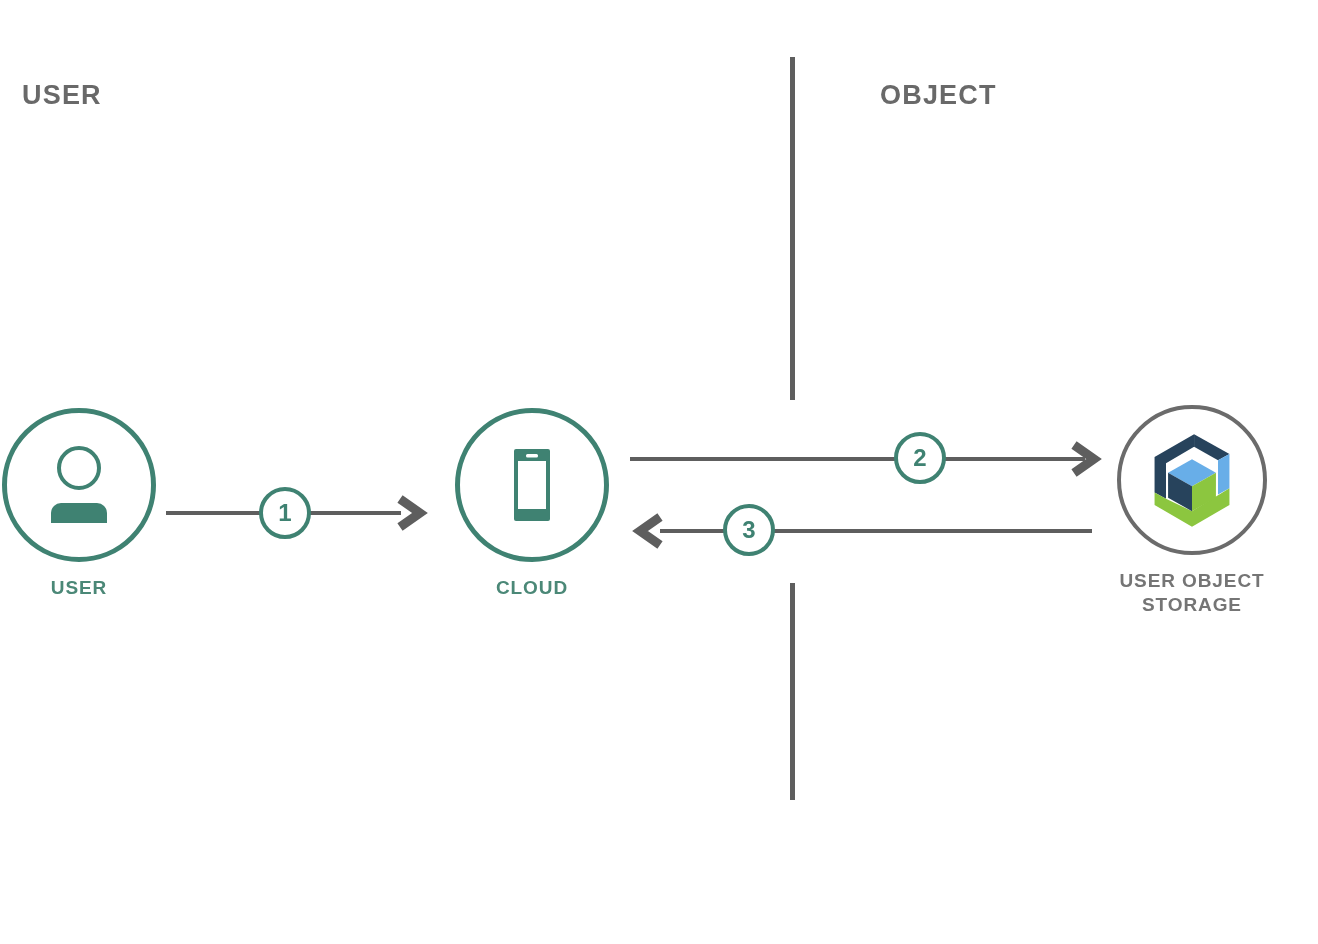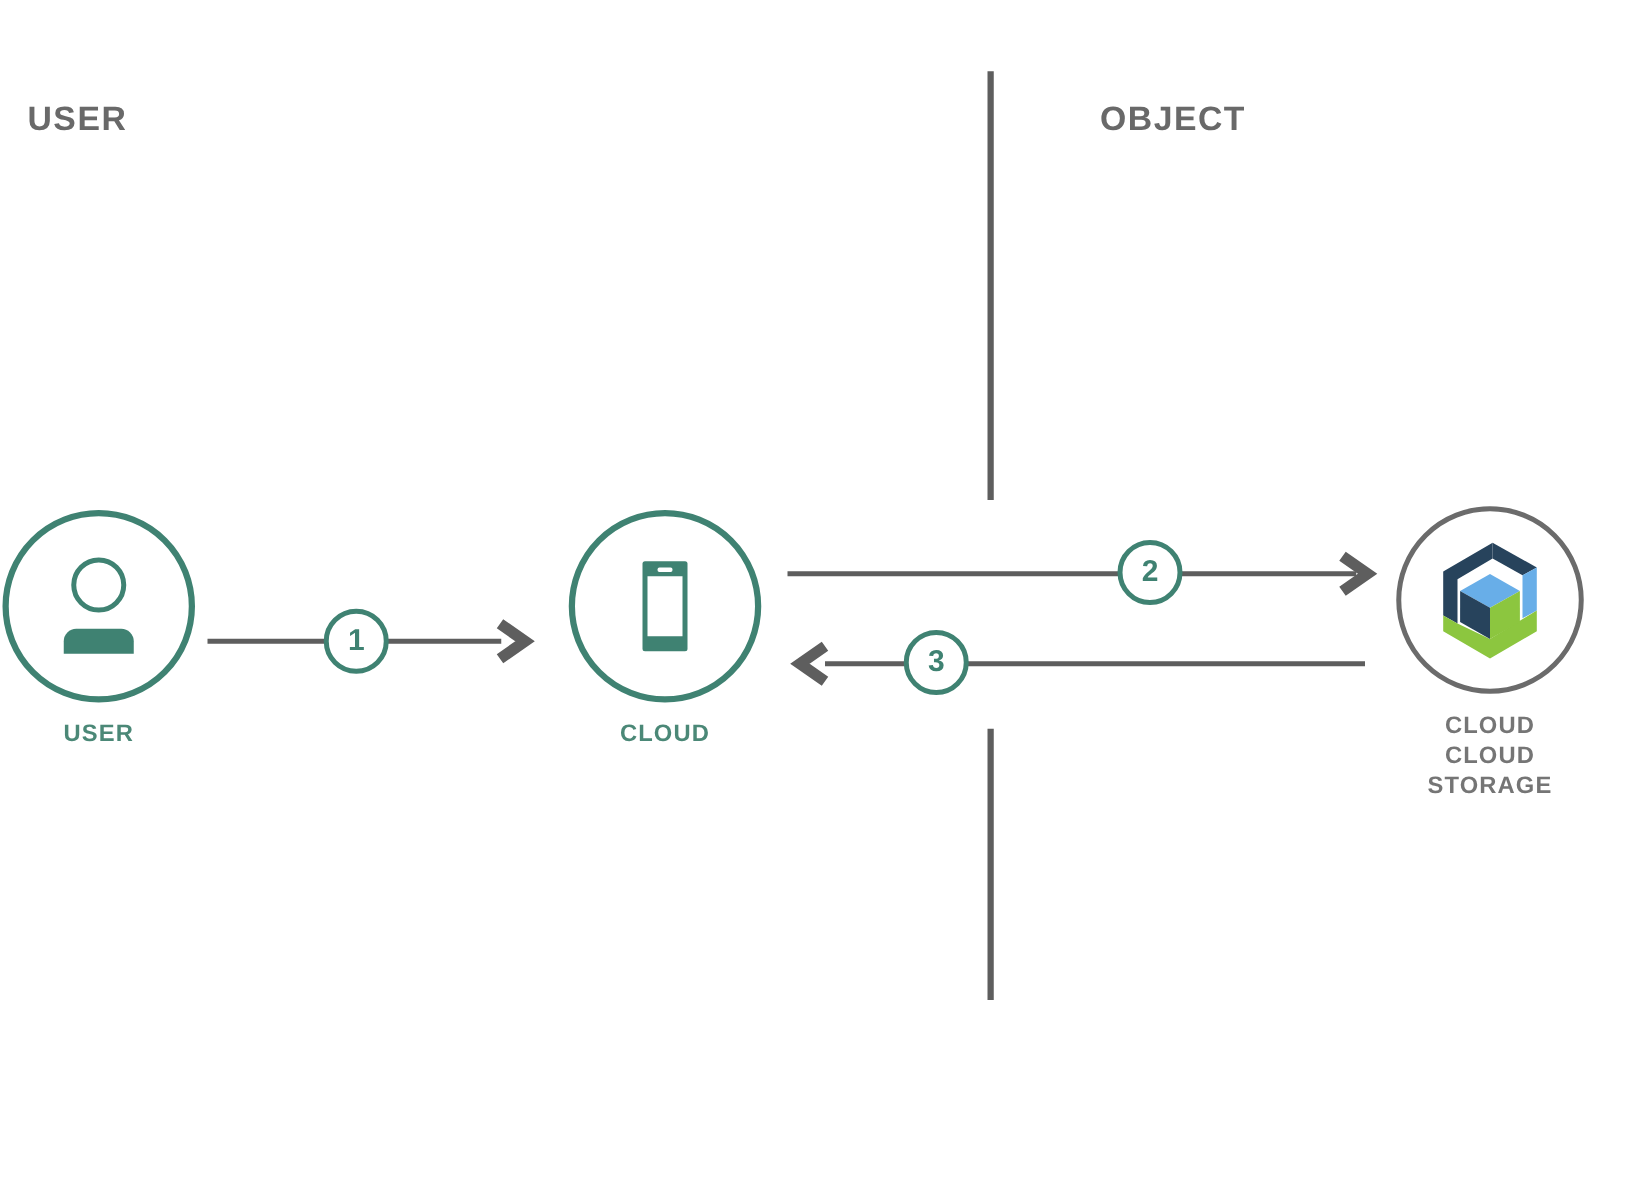--- a/index.html
+++ b/index.html
@@ -192,17 +192,17 @@
 
         <path d="M14 62 L14 74 L50 95 L86 74 L86 58 L50 80 L25 68 Z" fill="#8cc63f"></path>
 
         <path d="M50 30 L73 43 L50 56 L27 43 Z" fill="#68aee8"></path>
 
         <path d="M27 43 L50 56 L50 80 L27 67 Z" fill="#27435c"></path>
 
         <path d="M73 43 L73 67 L50 80 L50 56 Z" fill="#8cc63f"></path>
       </svg>
     </div>
-    <div class="node-label label-gray">CLOUD CLOUD
+    <div class="node-label label-gray">USER OBJECT
 STORAGE</div>
   </div>
 
 </div>
 
 </body></html>

